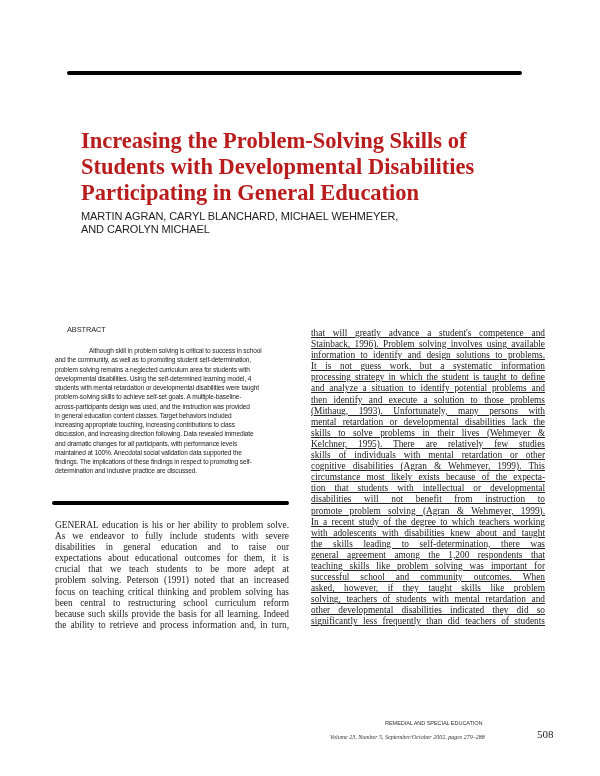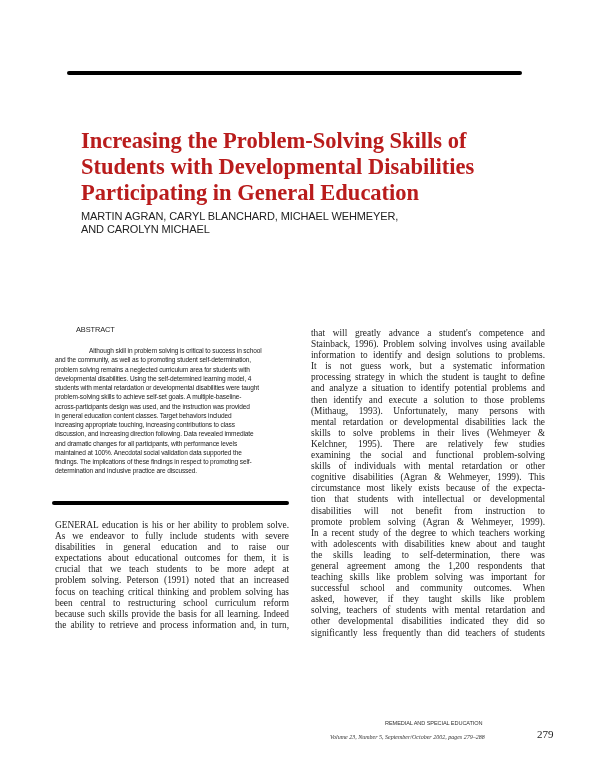--- a/index.html
+++ b/index.html
@@ -3,30 +3,30 @@
 <meta charset="utf-8">
 <style>
   html, body { margin: 0; padding: 0; background: #ffffff; }
   body { width: 600px; height: 776px; position: relative; overflow: hidden; color: #111; }
   .abs { position: absolute; }
   .rule-top { left: 67px; top: 71px; width: 455px; height: 4px; background: #000; border-radius: 2px; }
   .title { left: 81px; top: 128px; width: 470px; font-family: "Liberation Serif", serif; font-weight: bold; font-size: 22.5px; line-height: 26px; color: #b91c1c; }
   .title div { white-space: nowrap; }
   .authors { left: 81px; top: 210px; font-family: "Liberation Sans", sans-serif; font-size: 11px; line-height: 12.5px; letter-spacing: -0.1px; color: #222; }
   .authors div { white-space: nowrap; }
-  .abstract-heading { left: 76px; top: 325px; font-family: "Liberation Sans", sans-serif; font-size: 7.4px; color: #222; letter-spacing: -0.1px; }
+  .abstract-heading { left: 67px; top: 325px; font-family: "Liberation Sans", sans-serif; font-size: 7.4px; color: #222; letter-spacing: -0.1px; }
   .abstract-body { left: 55px; top: 346px; width: 234px; font-family: "Liberation Sans", sans-serif; font-size: 6.55px; line-height: 9.25px; color: #222; letter-spacing: -0.12px; }
   .abstract-body div { white-space: nowrap; }
   .abstract-body .first { padding-left: 34px; }
   .rule-abstract { left: 52px; top: 501px; width: 237px; height: 4px; background: #000; border-radius: 2px; }
   .col { font-family: "Liberation Serif", serif; font-size: 9.35px; line-height: 11.1px; color: #222; }
   .col div { white-space: nowrap; text-align: justify; text-align-last: justify; }
   .col-left { left: 55px; top: 520px; width: 234px; }
   .col-left .first { padding-left: 21px; }
-  .col-right { left: 311px; top: 328px; width: 234px; }
+  .col-right { left: 311px; top: 328px; width: 234px; text-decoration: underline; }
   .footer-journal { left: 385px; top: 720px; font-family: "Liberation Sans", sans-serif; font-size: 5.6px; color: #333; letter-spacing: -0.1px; }
   .footer-volume { left: 330px; top: 734px; font-family: "Liberation Serif", serif; font-style: italic; font-size: 6px; color: #333; }
   .page-number { left: 537px; top: 728px; font-family: "Liberation Serif", serif; font-size: 11px; color: #222; }
 </style>
 </head>
 <body>
 
 <div class="abs rule-top"></div>
 
 <div class="abs title">
@@ -79,34 +79,33 @@
   <div>Stainback, 1996). Problem solving involves using available</div>
   <div>information to identify and design solutions to problems.</div>
   <div>It is not guess work, but a systematic information</div>
   <div>processing strategy in which the student is taught to define</div>
   <div>and analyze a situation to identify potential problems and</div>
   <div>then identify and execute a solution to those problems</div>
   <div>(Mithaug, 1993). Unfortunately, many persons with</div>
   <div>mental retardation or developmental disabilities lack the</div>
   <div>skills to solve problems in their lives (Wehmeyer &amp;</div>
   <div>Kelchner, 1995). There are relatively few studies</div>
-  <div>examining the social and functional problem-solving</div>
   <div>skills of individuals with mental retardation or other</div>
   <div>cognitive disabilities (Agran &amp; Wehmeyer, 1999). This</div>
   <div>circumstance most likely exists because of the expecta-</div>
   <div>tion that students with intellectual or developmental</div>
   <div>disabilities will not benefit from instruction to</div>
   <div>promote problem solving (Agran &amp; Wehmeyer, 1999).</div>
   <div>In a recent study of the degree to which teachers working</div>
   <div>with adolescents with disabilities knew about and taught</div>
   <div>the skills leading to self-determination, there was</div>
   <div>general agreement among the 1,200 respondents that</div>
   <div>teaching skills like problem solving was important for</div>
   <div>successful school and community outcomes. When</div>
   <div>asked, however, if they taught skills like problem</div>
   <div>solving, teachers of students with mental retardation and</div>
   <div>other developmental disabilities indicated they did so</div>
   <div>significantly less frequently than did teachers of students</div>
 </div>
 
 <div class="abs footer-journal">REMEDIAL AND SPECIAL EDUCATION</div>
 <div class="abs footer-volume">Volume 23, Number 5, September/October 2002, pages 279–288</div>
-<div class="abs page-number">279</div>
+<div class="abs page-number">508</div>
 
 </body></html>

